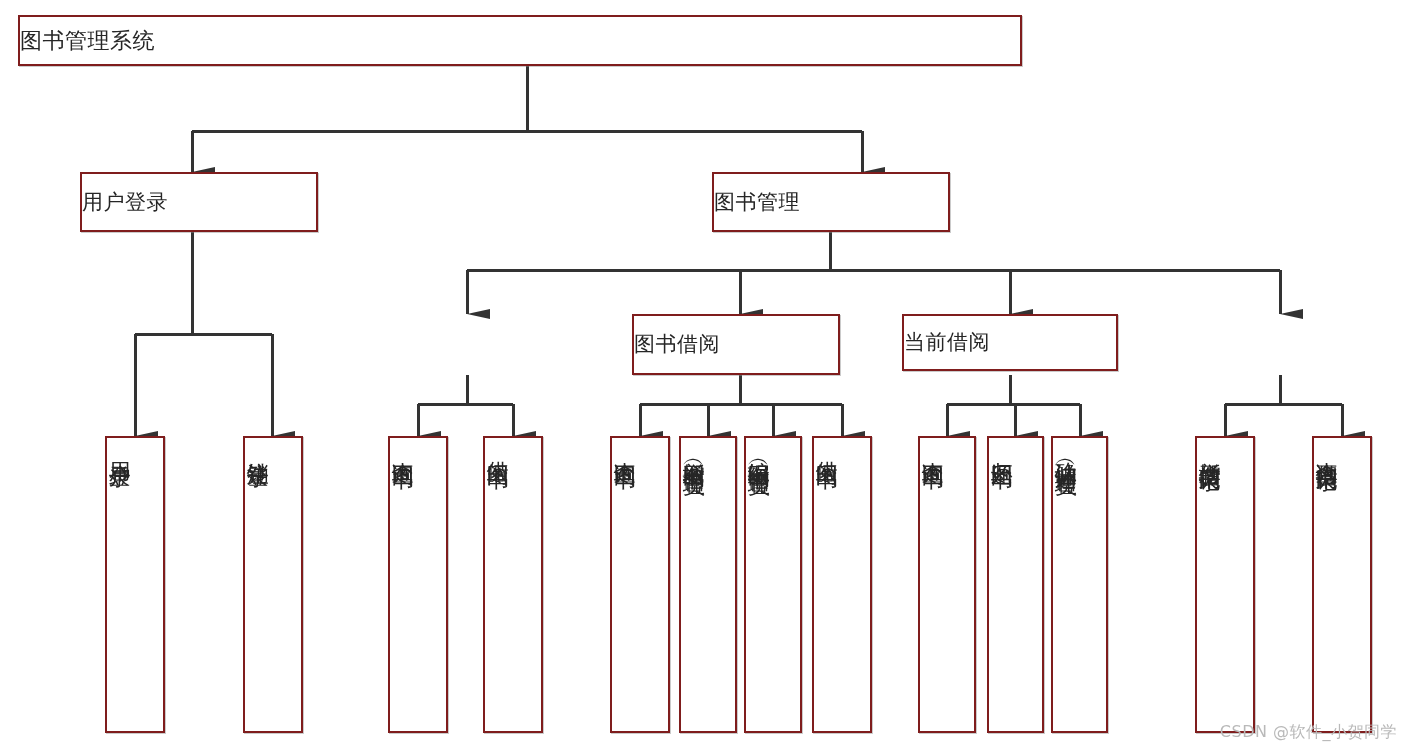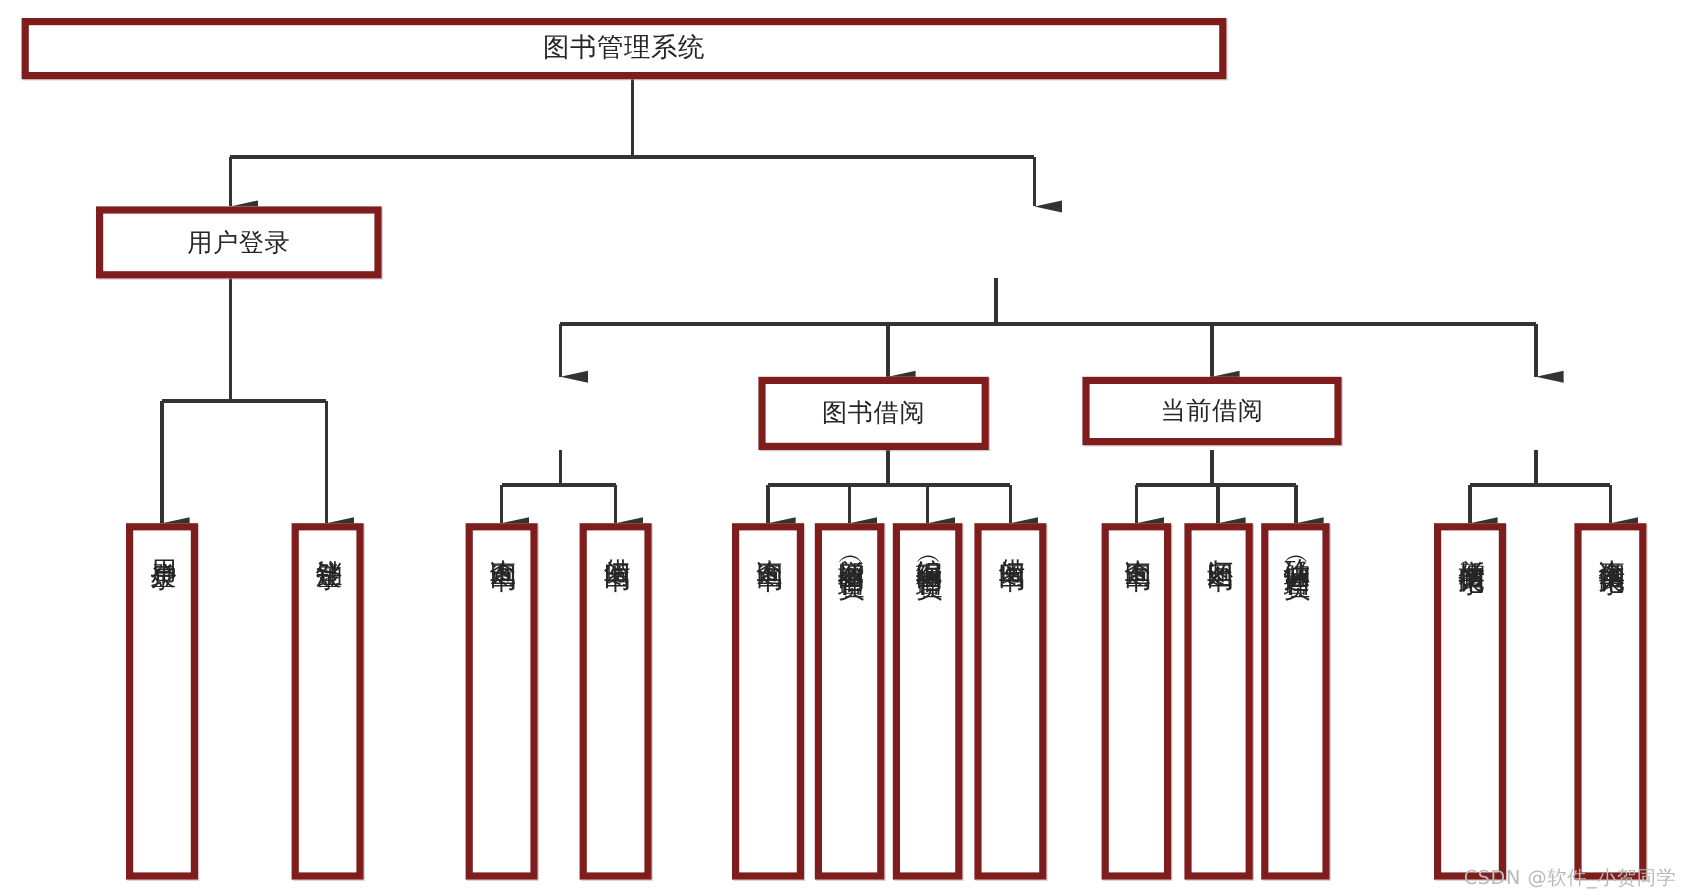--- a/index.html
+++ b/index.html
@@ -7,25 +7,24 @@
   body{
     font-family:"DejaVu Sans","Liberation Sans",sans-serif;
     width:1405px;height:747px;overflow:hidden;position:relative;
   }
   #diagram-root{position:relative;width:1405px;height:747px;background:#ffffff;}
   svg#diagram-svg{position:absolute;left:0;top:0;width:1405px;height:747px;display:block;}
 
   .node-box{
     position:absolute;
     background:#ffffff;
-    border:6px solid #7f1d1d;
+    border:2px solid #7f1d1d;
     box-sizing:border-box;
     display:flex;
     align-items:center;
-    justify-content:center;
     box-shadow:1px 1px 0 rgba(140,140,140,.45);
   }
   .node-label{
     color:#262626;
     font-size:21px;
     line-height:1.18;
     letter-spacing:.5px;
     white-space:nowrap;
     text-align:center;
   }
@@ -113,23 +112,26 @@
   </svg>
 
   <div class="node-box root" style="left:18px;top:15px;width:1004px;height:51px;">
     <span class="node-label">图书管理系统</span>
   </div>
 
   <div class="node-box" style="left:80px;top:172px;width:238px;height:60px;">
     <span class="node-label">用户登录</span>
   </div>
 
+  <div class="node-box" style="left:712px;top:172px;width:238px;height:60px;">
+    <span class="node-label">图书管理</span>
+  </div>
 
 
-  <div class="node-box" style="left:632px;top:314px;width:192px;height:61px;font-family:Liberation Serif, serif;">
+  <div class="node-box" style="left:632px;top:314px;width:208px;height:61px;font-family:Liberation Serif, serif;">
     <span class="node-label">图书借阅</span>
   </div>
 
   <div class="node-box" style="left:902px;top:314px;width:216px;height:57px;">
     <span class="node-label">当前借阅</span>
   </div>
 
 
   <div class="node-box leaf" style="left:105px;top:436px;width:60px;height:297px;">
     <span class="node-label">用户登录</span>

